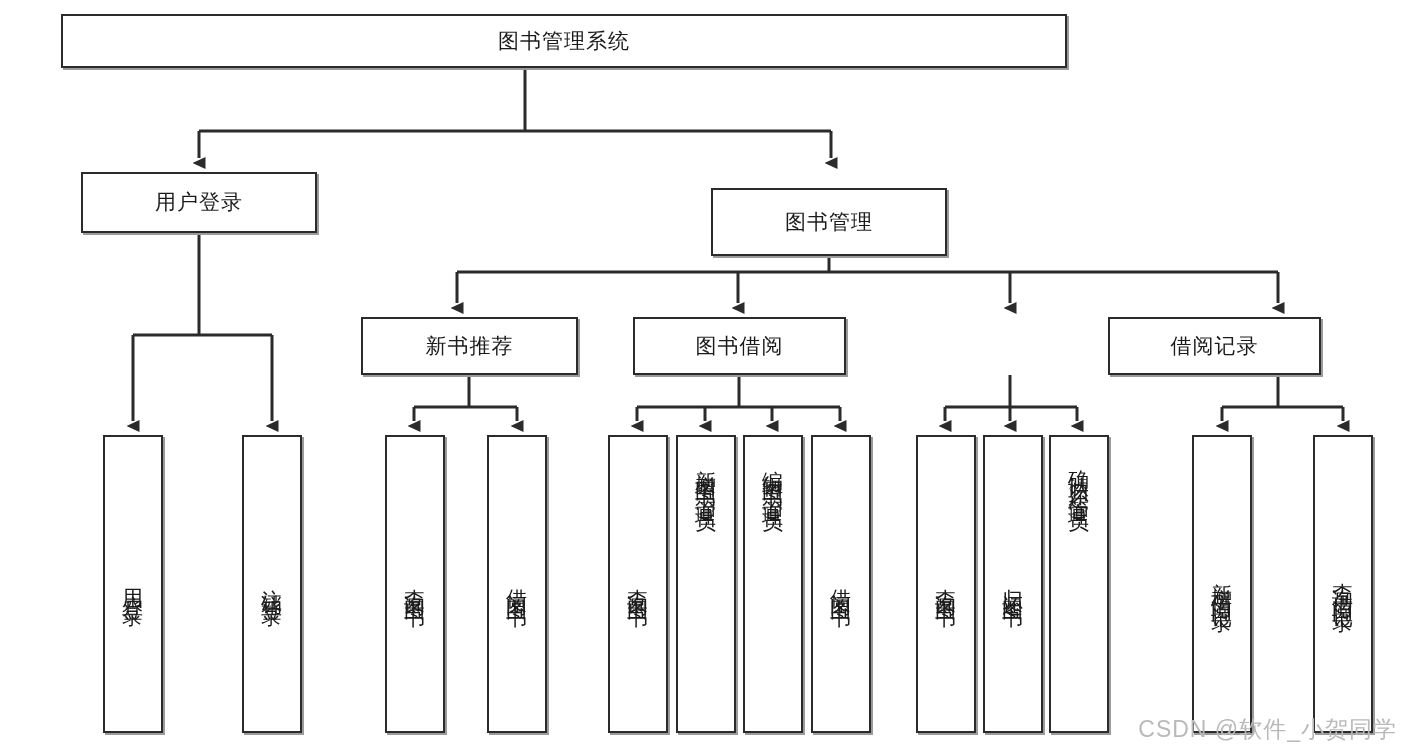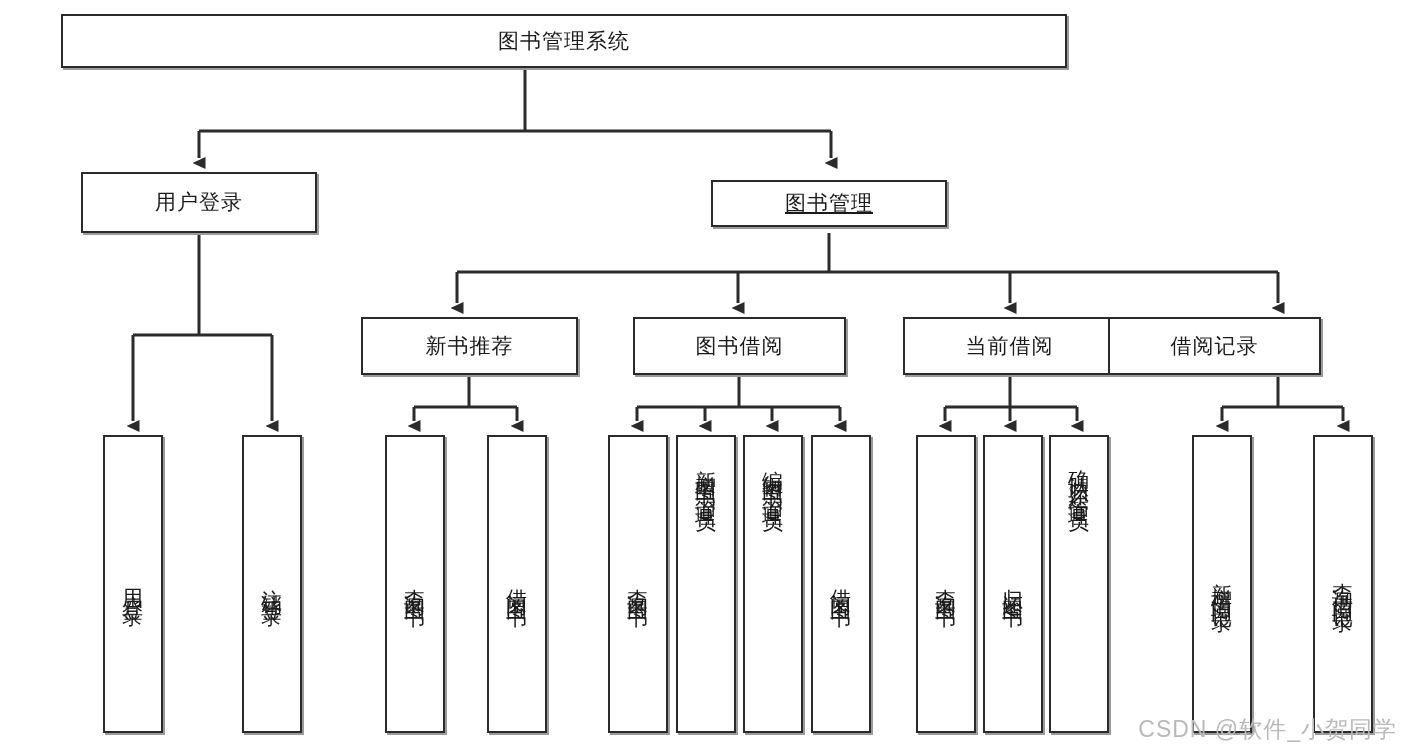--- a/index.html
+++ b/index.html
@@ -116,32 +116,29 @@
     </g>
   </svg>
 
   <div class="node" style="left:17px;top:14px;width:1006px;height:54px;margin-left:44px;">
     <span class="label">图书管理系统</span>
   </div>
 
   <div class="node" style="left:81px;top:172px;width:236px;height:61px;">
     <span class="label">用户登录</span>
   </div>
-  <div class="node" style="left:711px;top:180px;width:236px;height:47px;text-decoration:underline;">
+  <div class="node" style="left:711px;top:188px;width:236px;height:68px;">
     <span class="label">图书管理</span>
   </div>
 
   <div class="node" style="left:633px;top:317px;width:213px;height:58px;">
     <span class="label">图书借阅</span>
   </div>
   <div class="node" style="left:361px;top:317px;width:217px;height:58px;">
     <span class="label">新书推荐</span>
-  </div>
-  <div class="node" style="left:903px;top:317px;width:213px;height:58px;">
-    <span class="label">当前借阅</span>
   </div>
   <div class="node" style="left:1108px;top:317px;width:213px;height:58px;">
     <span class="label">借阅记录</span>
   </div>
 
   <div class="node vert mid" style="left:103px;top:435px;width:60px;height:298px;">
     <span class="label">用户登录</span>
   </div>
   <div class="node vert mid" style="left:242px;top:435px;width:60px;height:298px;">
     <span class="label">注销登录</span>

